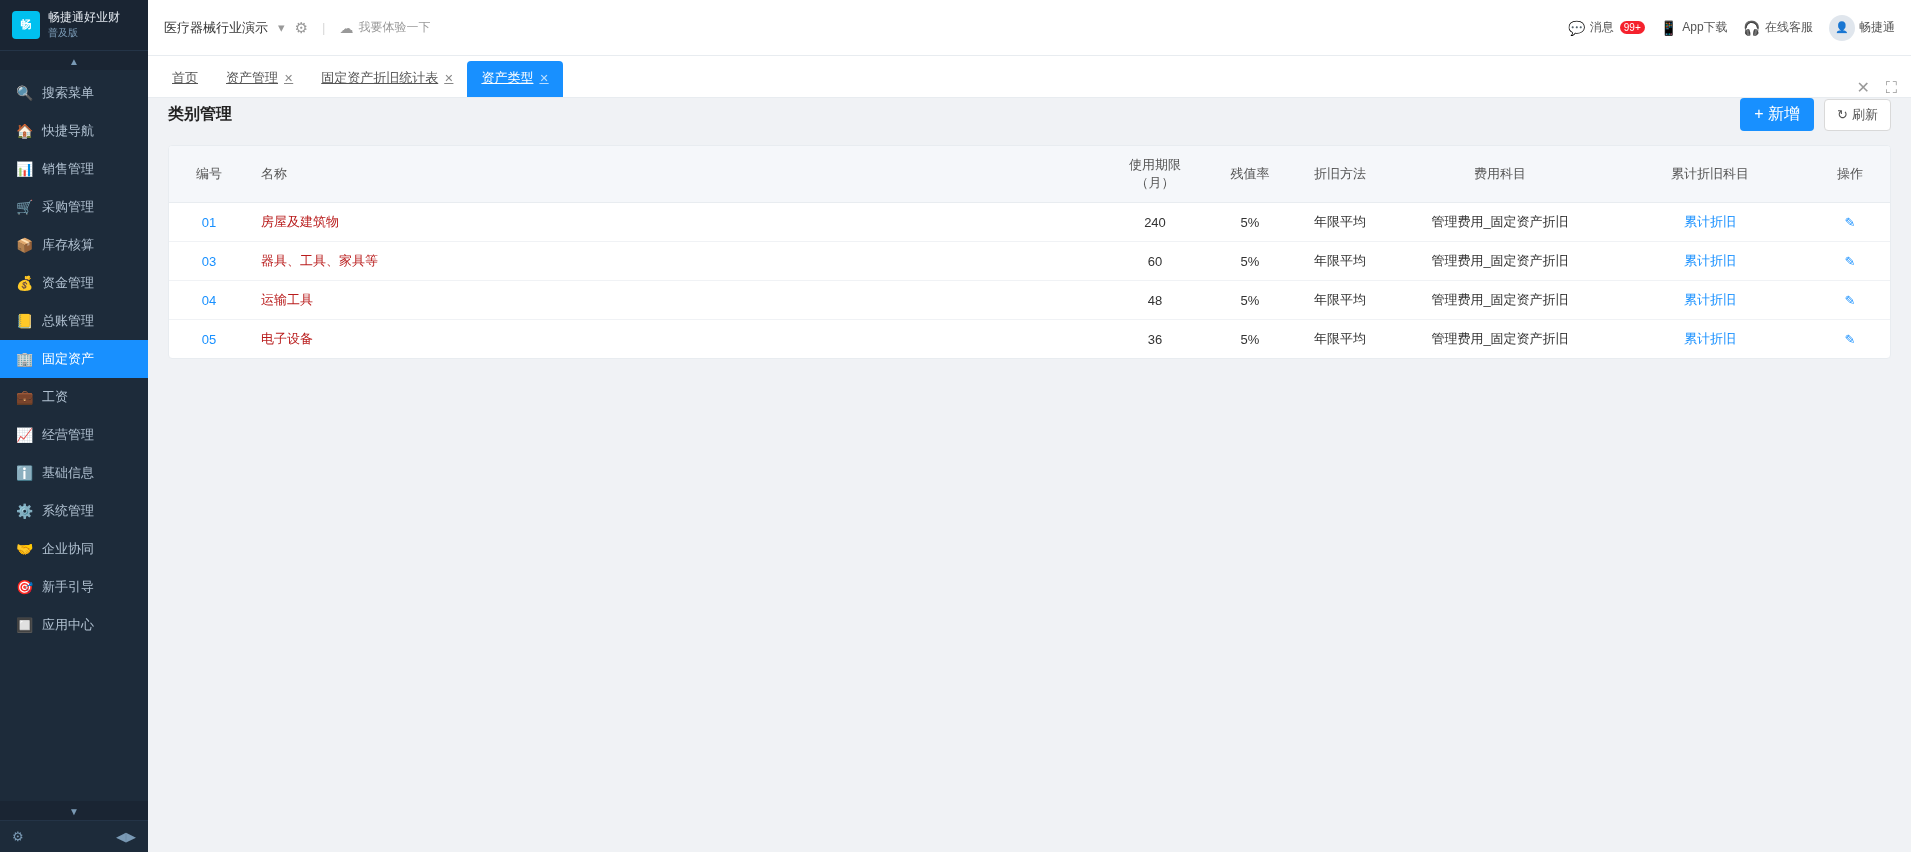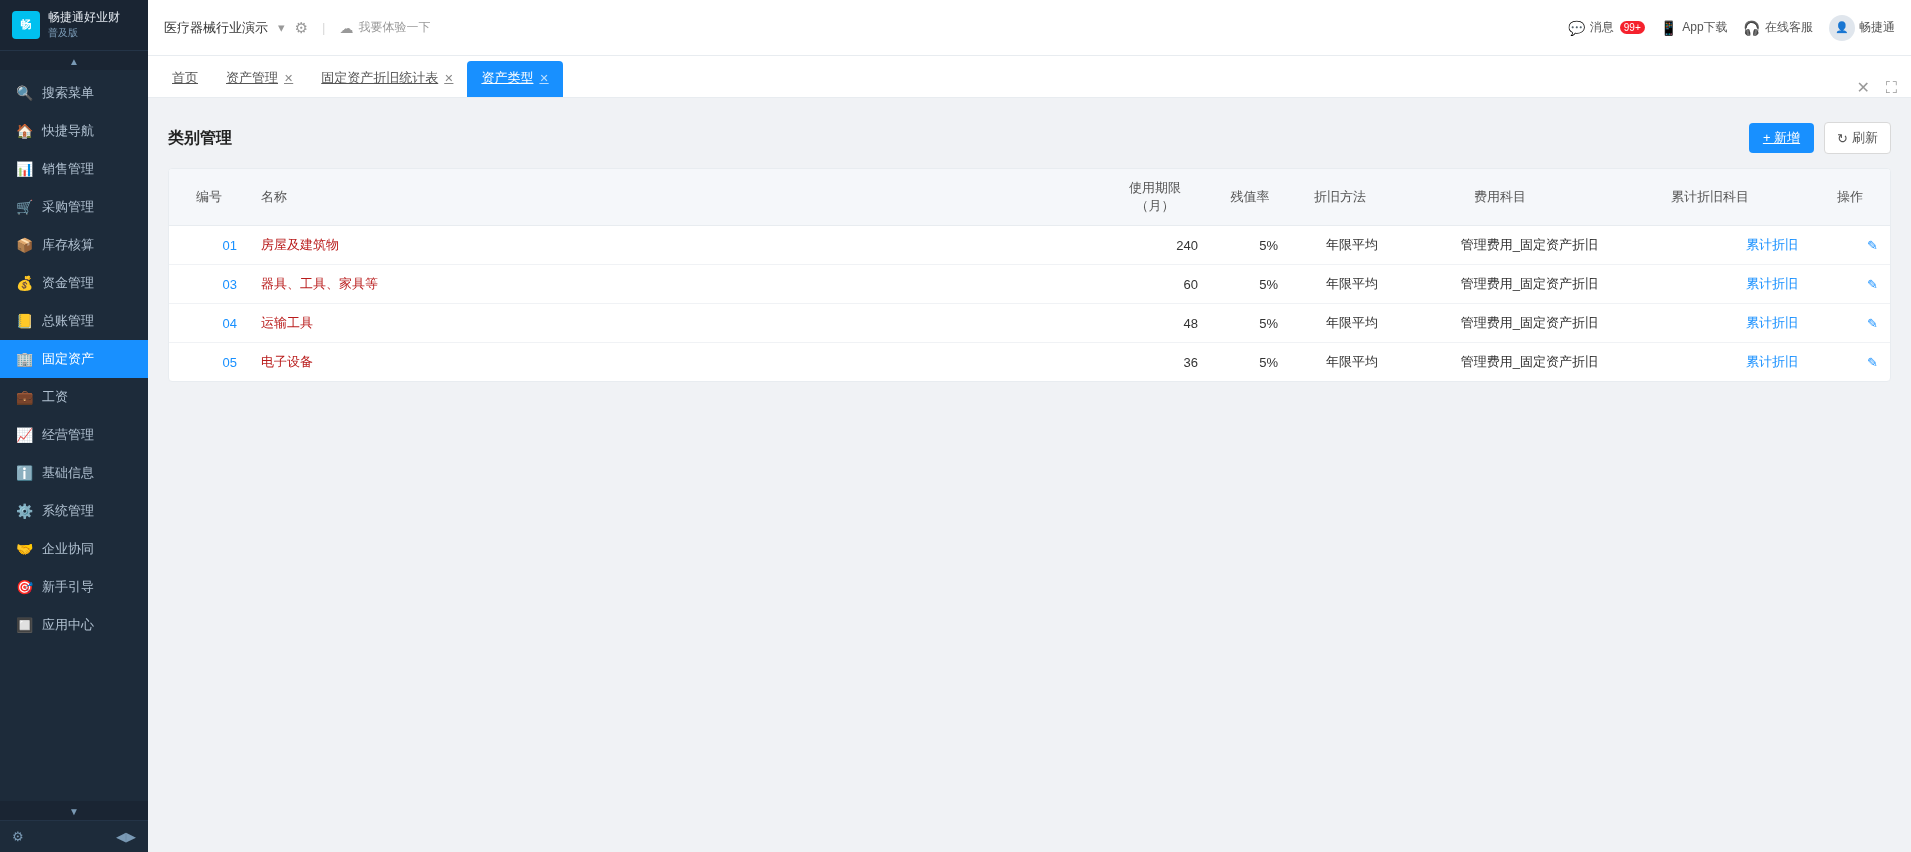--- a/index.html
+++ b/index.html
@@ -111,50 +111,50 @@
       background: #1890ff;
       border-radius: 4px 4px 0 0;
       border-bottom: 2px solid #1890ff;
     }
     .tab-close { font-size: 11px; color: inherit; opacity: 0.7; cursor: pointer; }
     .tabbar-right { margin-left: auto; display: flex; align-items: center; gap: 8px; }
     .tabbar-btn { color: #999; cursor: pointer; font-size: 16px; padding: 0 4px; }
 
     
     .content {
-      flex: 1; overflow: auto; padding: 24px 20px;
+      flex: 1; overflow: auto; padding: 0 20px;
     }
     .page-header {
       display: flex; align-items: center; justify-content: space-between;
       margin-bottom: 14px;
     }
     .page-title { font-size: 16px; font-weight: 600; color: #222; }
     .header-actions { display: flex; align-items: center; gap: 10px; }
     .btn-new {
       background: #1890ff; color: #fff; border: none; border-radius: 4px;
-      padding: 6px 14px; cursor: pointer; font-size: 13px;
-      display: flex; align-items: center; gap: 4px; text-decoration: underline;
+      padding: 6px 14px; cursor: pointer; font-size: 16px;
+      display: flex; align-items: center; gap: 4px;
     }
     .btn-refresh {
       background: #fff; color: #555; border: 1px solid #d9d9d9; border-radius: 4px;
       padding: 6px 12px; cursor: pointer; font-size: 13px;
       display: flex; align-items: center; gap: 4px;
     }
 
     
     .table-wrap { background: #fff; border-radius: 4px; overflow: hidden; border: 1px solid #e8ecf0; }
     table { width: 100%; border-collapse: collapse; }
     thead tr { background: #f5f7fa; }
     th {
       padding: 10px 12px; text-align: center;
       font-size: 13px; font-weight: 500; color: #555;
       border-bottom: 1px solid #e8ecf0;
     }
     td {
-      padding: 10px 12px; text-align: right;
+      padding: 10px 12px; text-align: center;
       font-size: 13px; color: #333;
       border-bottom: 1px solid #f0f2f5;
     }
     tr:last-child td { border-bottom: none; }
 
     .col-num { width: 80px; }
     .col-name { text-align: left; }
     .col-period { width: 110px; }
     .col-rate { width: 80px; }
     .col-method { width: 100px; }

